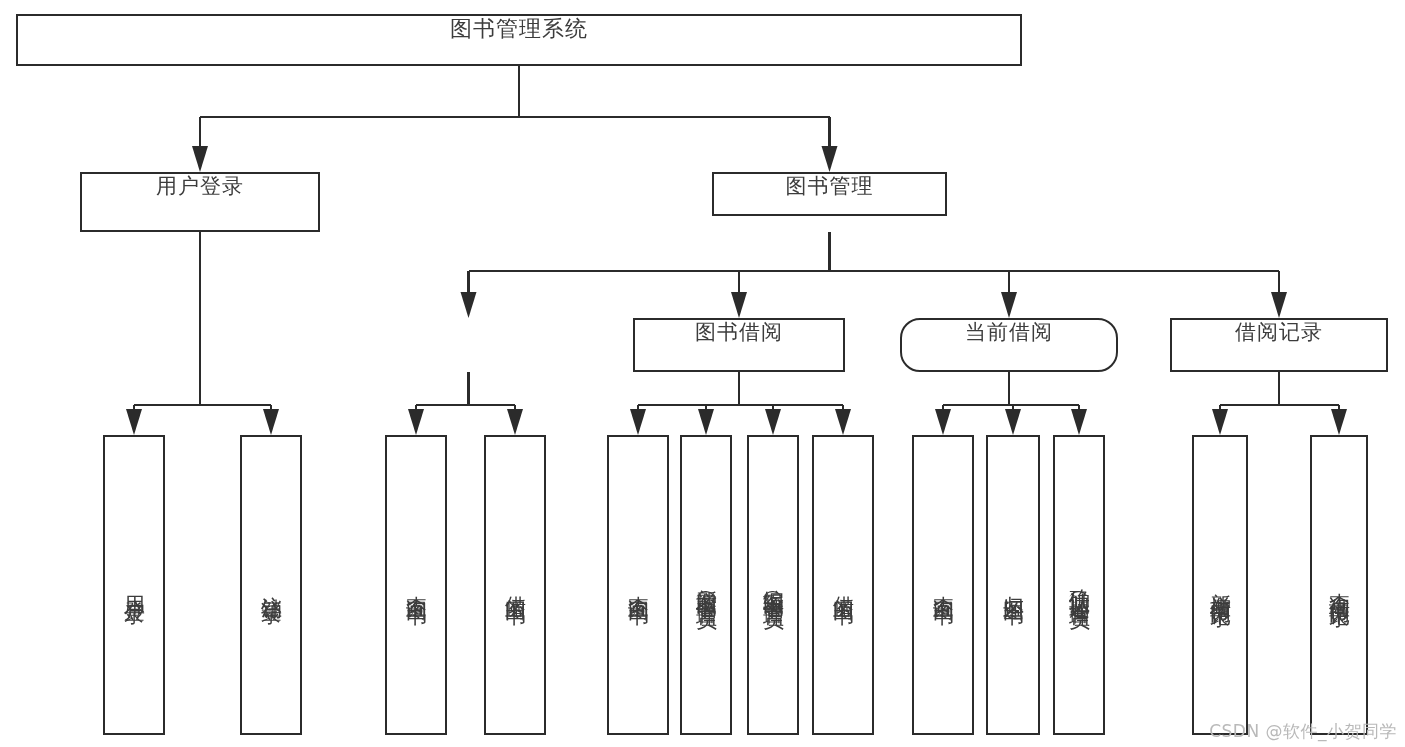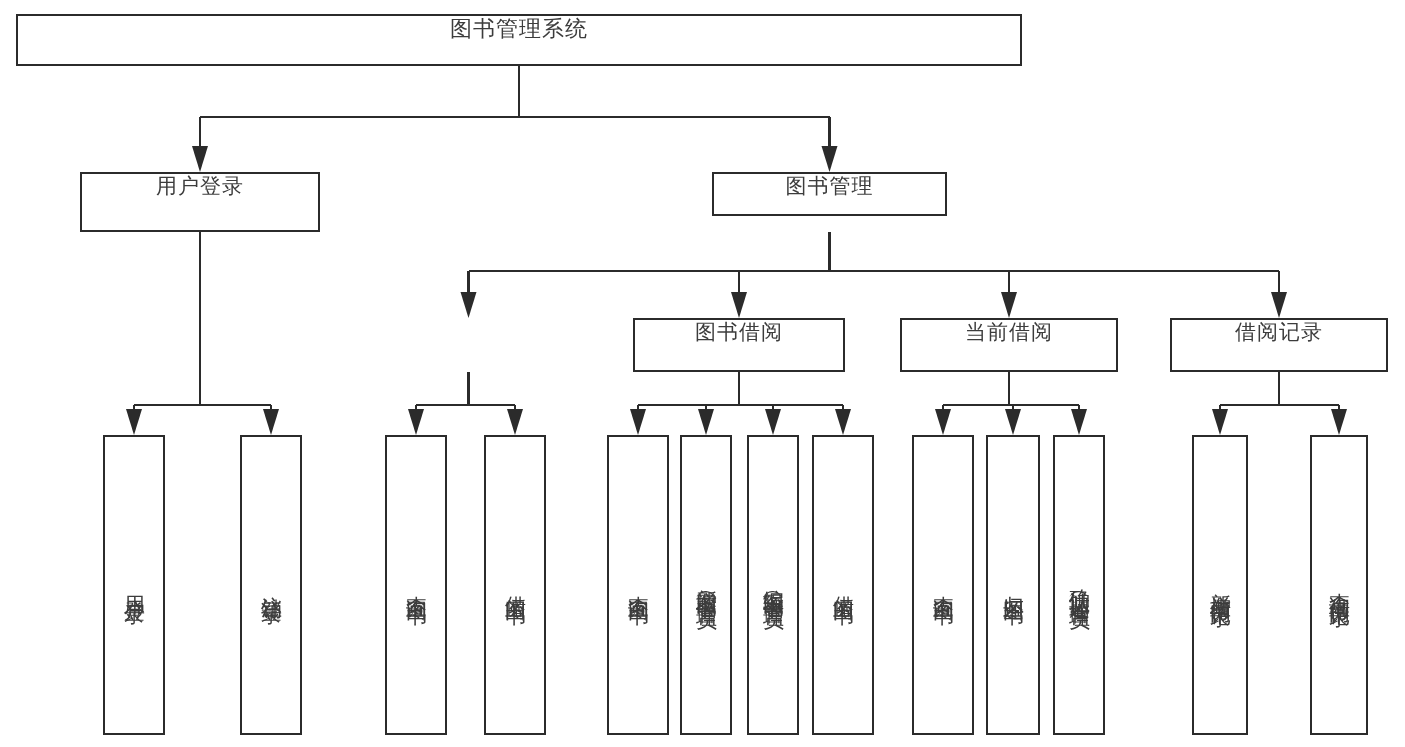--- a/index.html
+++ b/index.html
@@ -132,21 +132,21 @@
   <div class="node l2" id="n-user-login" style="left: 80px; top: 172px; width: 240px; height: 60px;">
     <span class="label">用户登录</span>
   </div>
   <div class="node l2" id="n-book-manage" style="left: 712px; top: 172px; width: 235px; height: 44px;">
     <span class="label">图书管理</span>
   </div>
 
   <div class="node l3" id="n-book-borrow" style="left: 633px; top: 318px; width: 212px; height: 54px;">
     <span class="label">图书借阅</span>
   </div>
-  <div class="node l3" id="n-current-borrow" style="left: 900px; top: 318px; width: 218px; height: 54px;">
+  <div class="node l3" id="n-current-borrow" style="left: 900px; top: 318px; width: 218px; height: 54px; border-radius: 20px;">
     <span class="label">当前借阅</span>
   </div>
   <div class="node l3" id="n-borrow-record" style="left: 1170px; top: 318px; width: 218px; height: 54px;">
     <span class="label">借阅记录</span>
   </div>
 
   <div class="node leaf" id="n-leaf-user-login" style="left: 103px; top: 435px; width: 62px; height: 300px;">
     <span class="label">用户登录</span>
   </div>
   <div class="node leaf" id="n-leaf-logout" style="left: 240px; top: 435px; width: 62px; height: 300px;">
@@ -179,13 +179,14 @@
   <div class="node leaf" id="n-leaf-confirm-return" style="left: 1053px; top: 435px; width: 52px; height: 300px;">
     <span class="label">确认归还（管理员）</span>
   </div>
   <div class="node leaf" id="n-leaf-add-record" style="left: 1192px; top: 435px; width: 56px; height: 300px;">
     <span class="label">新增借阅记录</span>
   </div>
   <div class="node leaf" id="n-leaf-query-record" style="left: 1310px; top: 435px; width: 58px; height: 300px;">
     <span class="label">查询借阅记录</span>
   </div>
 
+  <div class="watermark">CSDN @软件_小贺同学</div>
 </div>
 
 </body></html>

